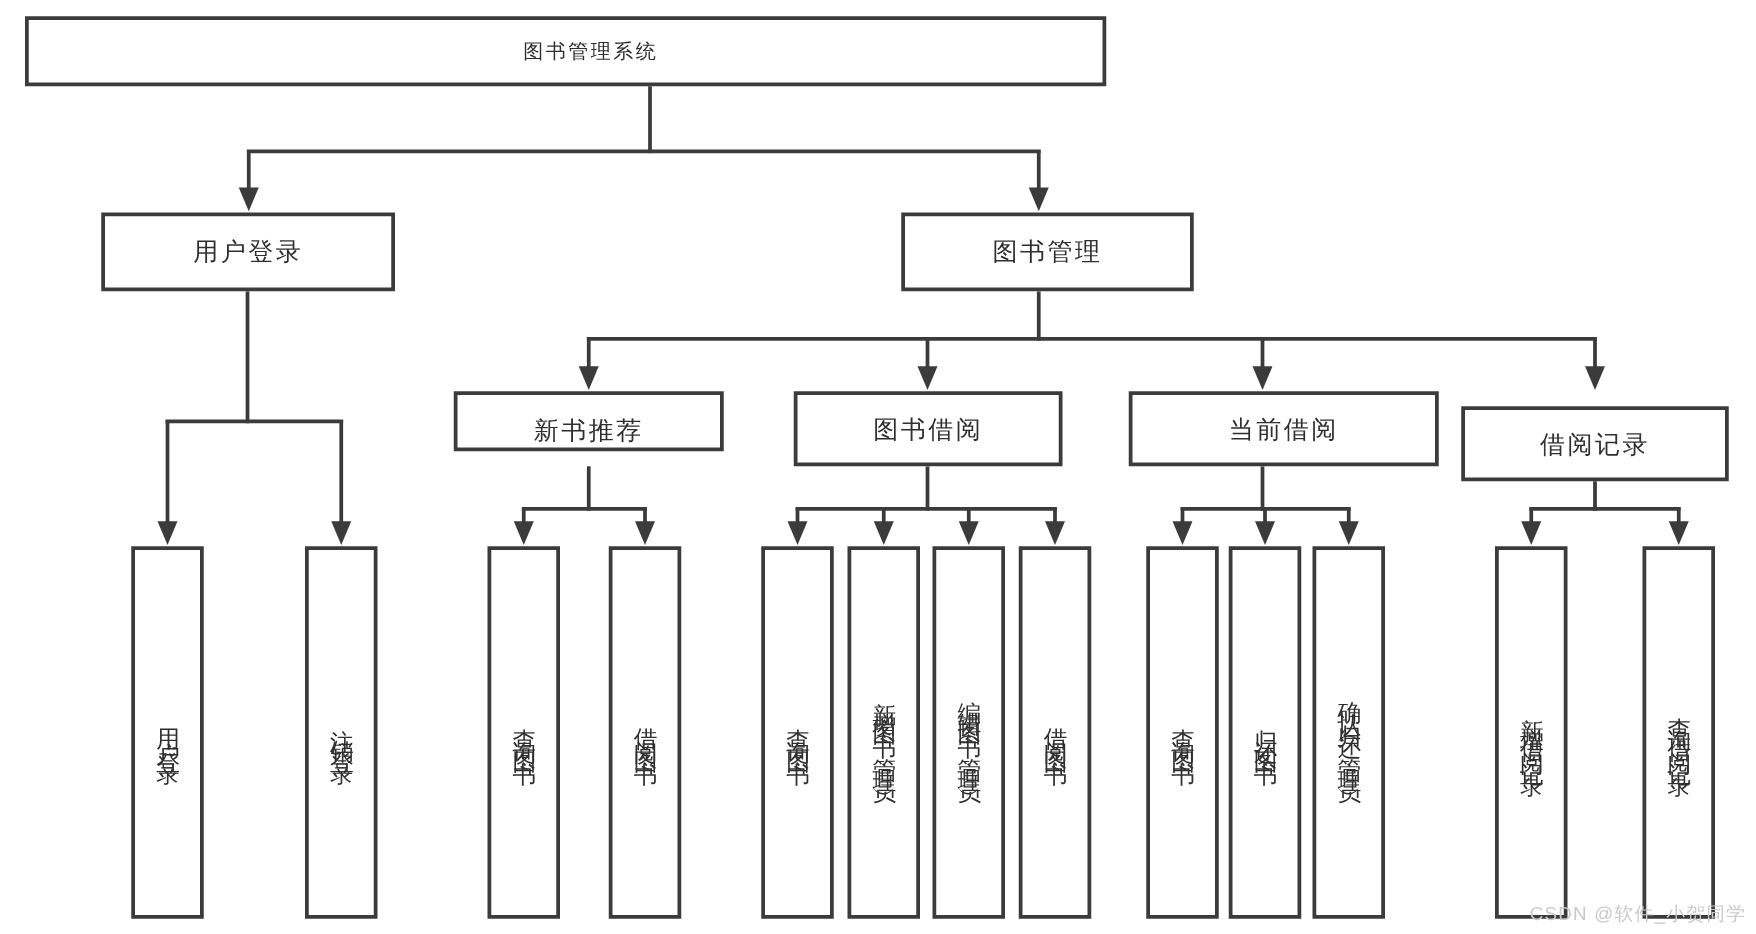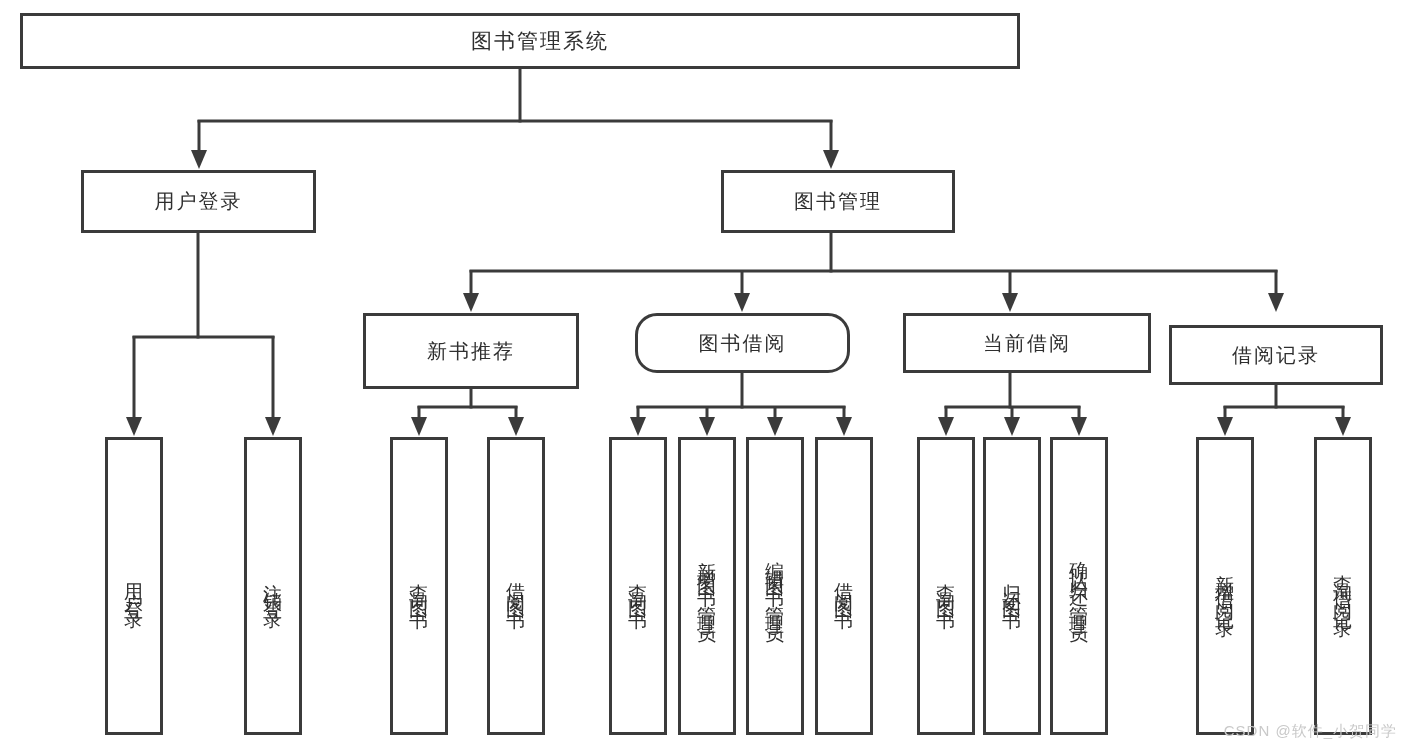--- a/index.html
+++ b/index.html
@@ -21,25 +21,25 @@
   .box {
     position: absolute;
     box-sizing: border-box;
     border: 3px solid #3b3b3b;
     background: #ffffff;
     display: flex;
     align-items: center;
     justify-content: center;
   }
   .hbox { font-size: 20px; letter-spacing: 2px; }
-  .root-box { left: 20px; top: 13px; width: 1000px; height: 56px; font-size: 21px; padding-left: 40px; }
+  .root-box { left: 20px; top: 13px; width: 865px; height: 56px; font-size: 16px; padding-left: 40px; }
   .b-user   { left: 81px;  top: 170px; width: 235px; height: 63px; }
   .b-book   { left: 721px; top: 170px; width: 234px; height: 63px; text-align: center; }
-  .m-newrec { left: 363px;  top: 313px; width: 216px; height: 76px; }
-  .m-borrow { left: 635px;  top: 313px; width: 215px; height: 60px; border-radius: 22px; }
+  .m-newrec { left: 363px;  top: 313px; width: 216px; height: 48px; align-items: flex-end; }
+  .m-borrow { left: 635px;  top: 313px; width: 215px; height: 60px; }
   .m-current{ left: 903px;  top: 313px; width: 248px; height: 60px; }
   .m-record { left: 1169px; top: 325px; width: 214px; height: 60px; }
   .leaf {
     top: 437px; height: 298px; width: 58px;
   }
   .leaf span {
     writing-mode: vertical-rl;
     text-orientation: mixed;
     font-size: 19px;
     letter-spacing: 9px;

